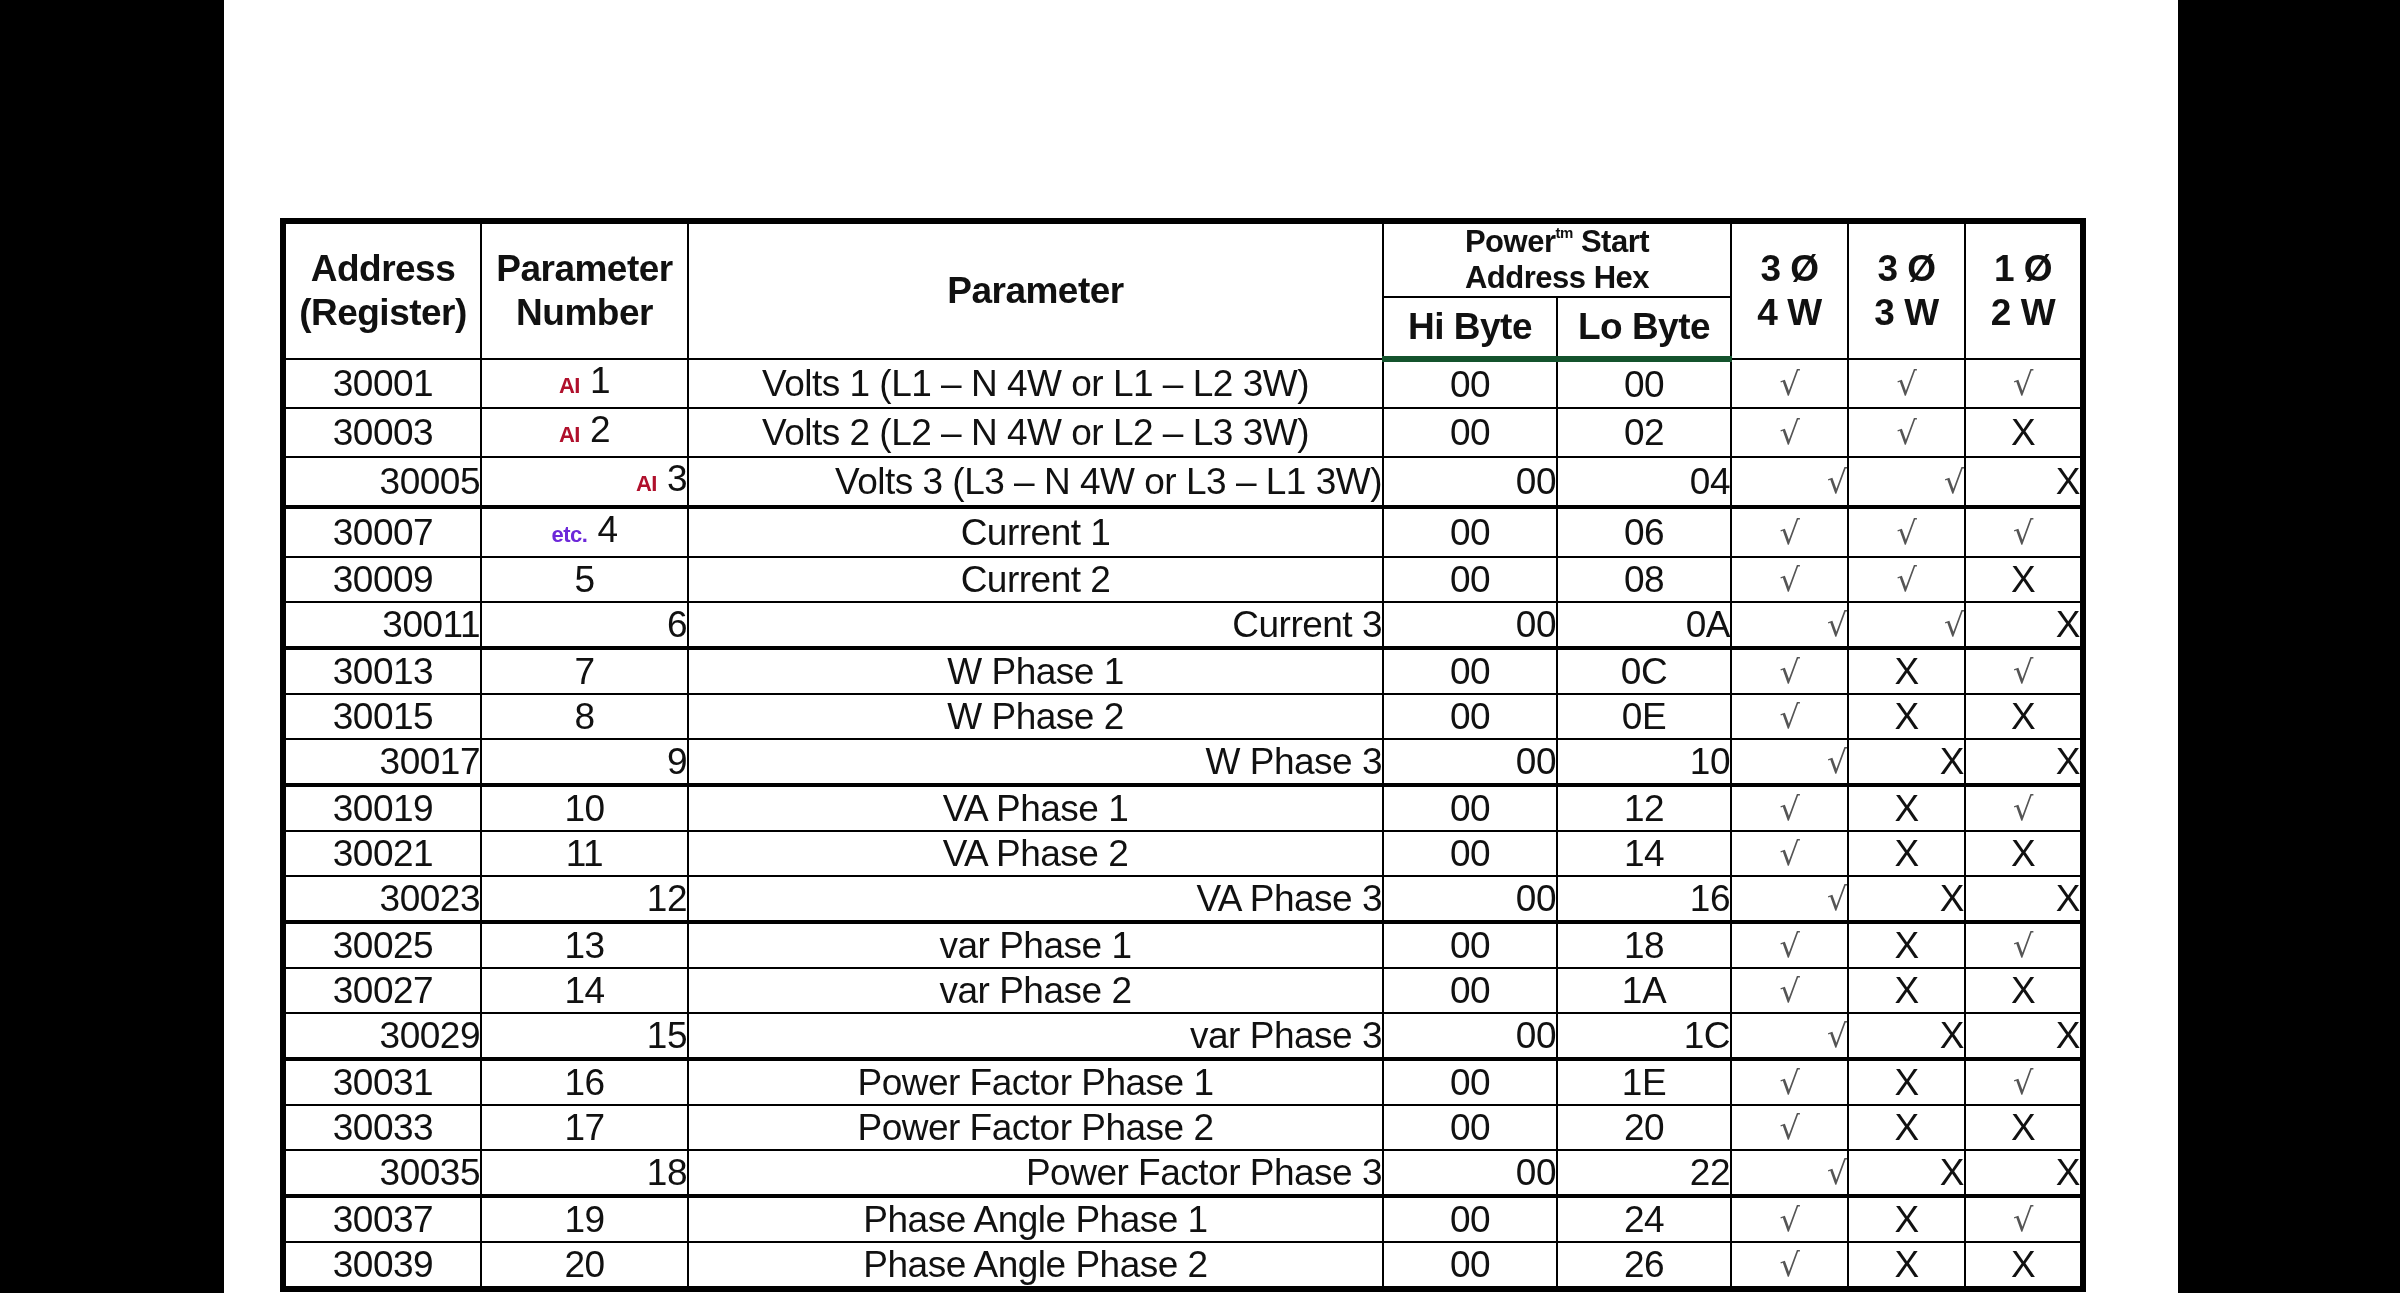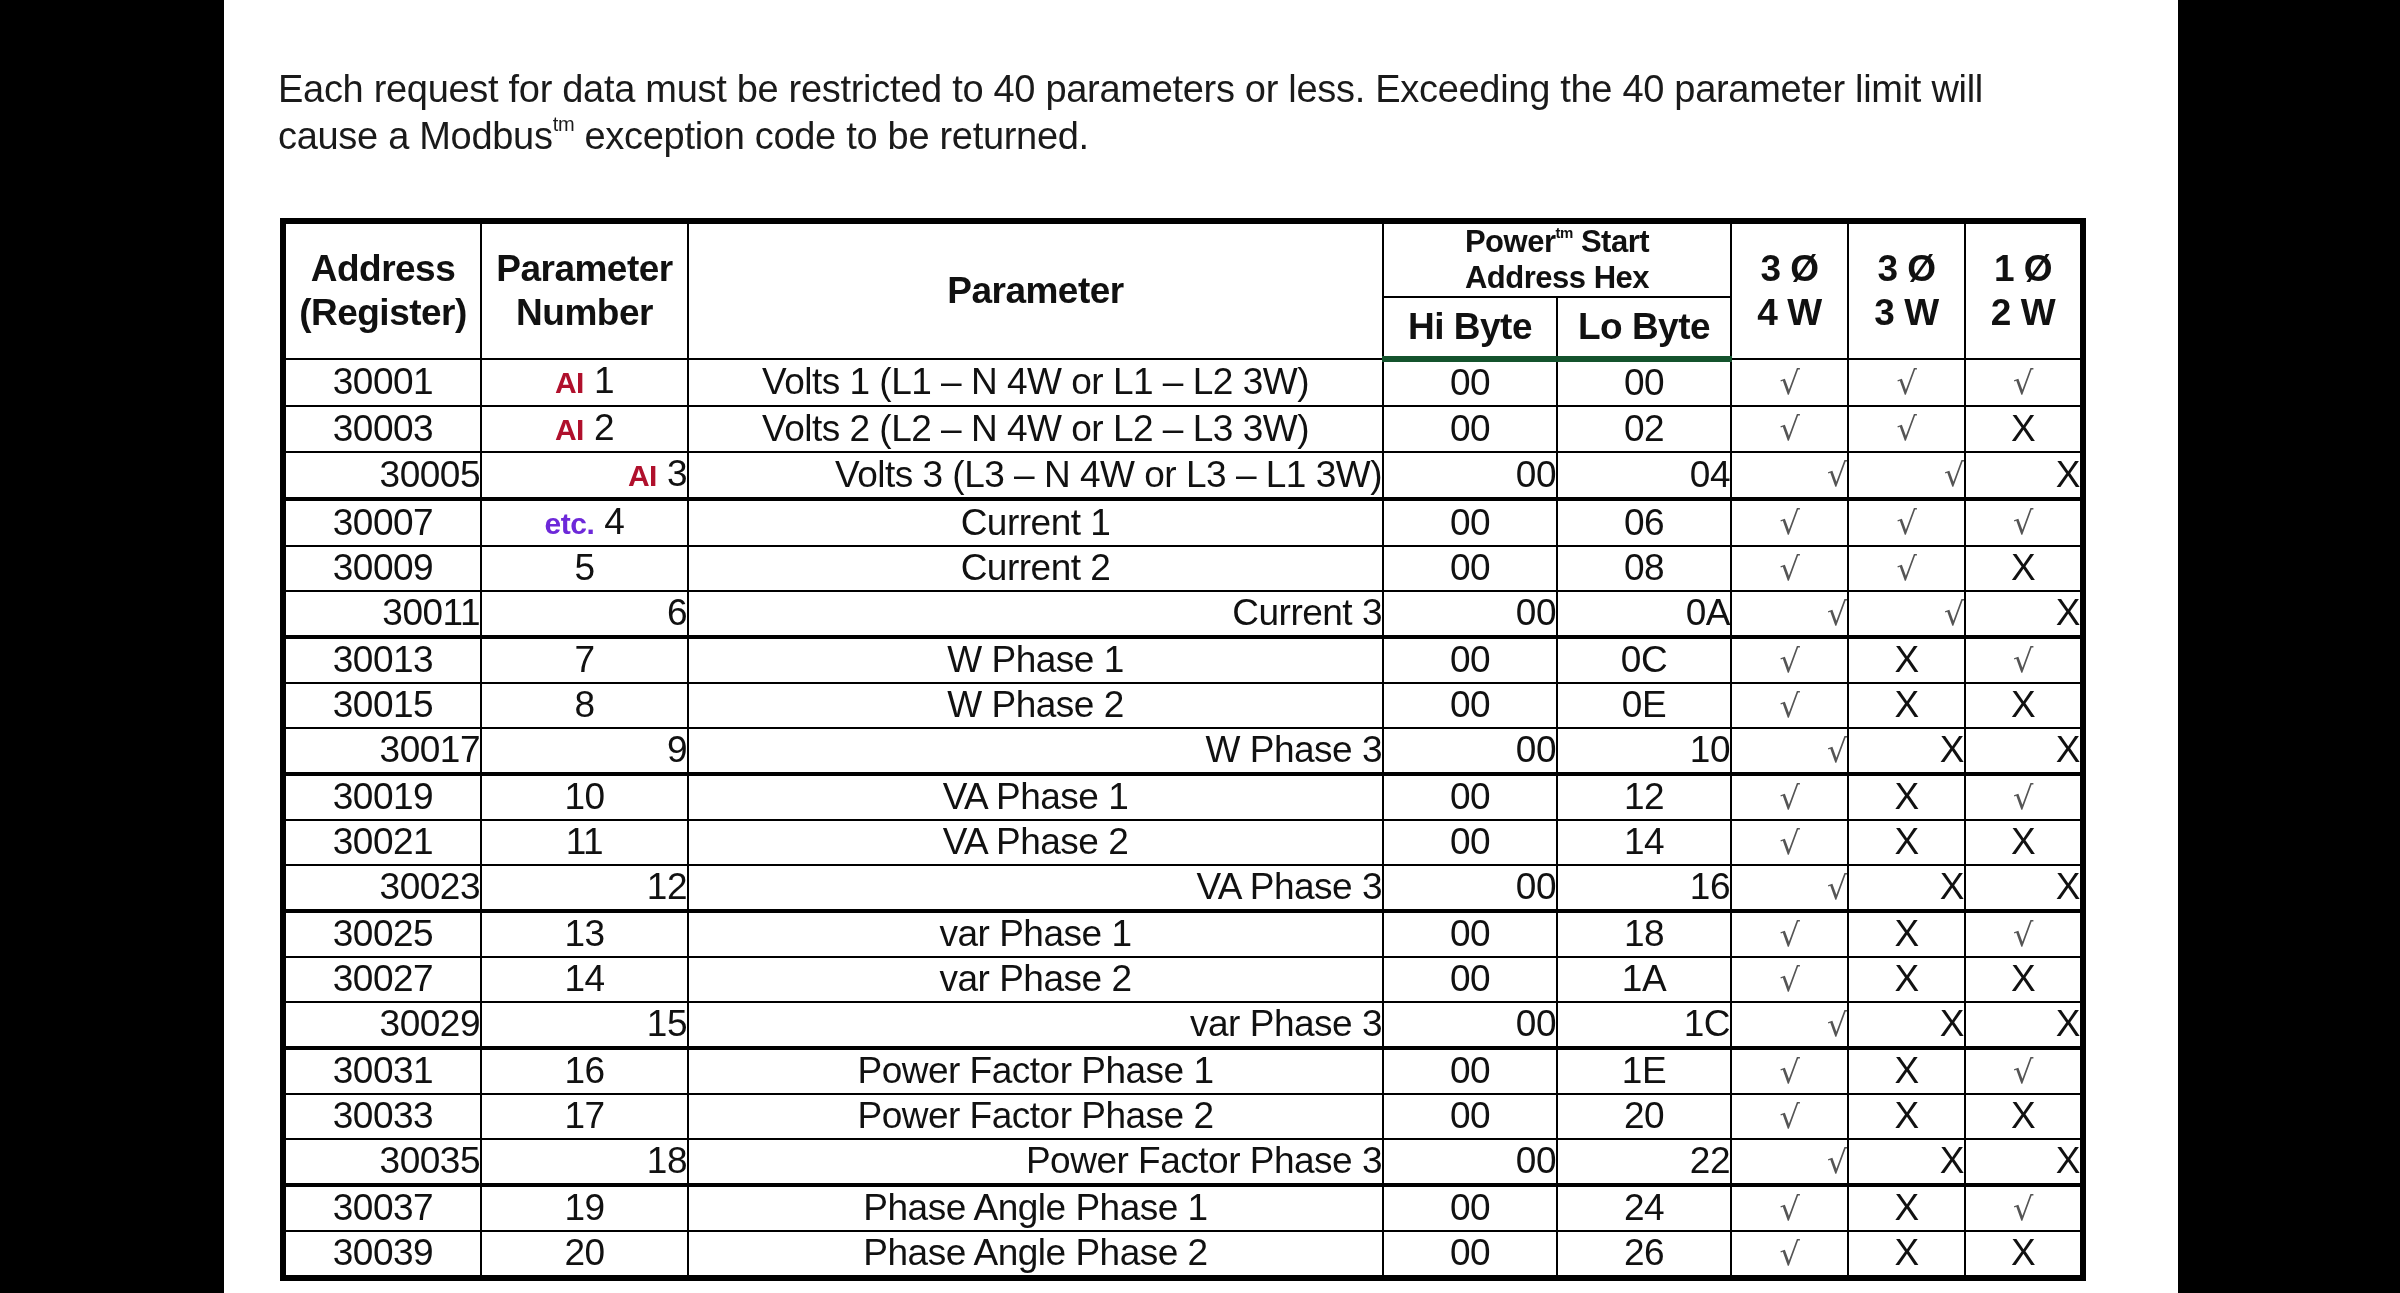--- a/index.html
+++ b/index.html
@@ -49,34 +49,30 @@
   table.reg th.sub { height: 58px; }
   table.reg thead tr:last-child th { border-bottom: 6px solid #14532d; }
   table.reg td {
     font-size: 37px; height: 42.5px; line-height: 42px;
     letter-spacing: -0.5px;
   }
   table.reg tbody tr:nth-child(3n) td { border-bottom-width: 4px; text-align: right; }
   td.param { text-align: left; padding-left: 2px; }
   td.pnum { text-align: center; position: relative; }
   .pnum-tag {
-    color: #b0102c; font-weight: bold; font-size: 30px;
+    color: #b0102c; font-weight: bold; font-size: 22px;
     margin-right: 10px;
   }
   .mark-check { font-family: "DejaVu Serif", serif; font-size: 32px; color: #555; }
   .mark-x { font-size: 37px; color: #111; }
 </style>
 </head>
 <body>
 
 <div class="page">
-  <p class="intro">
-    <span>Each request for data must be restricted to 40 parameters or less. Exceeding the 40 parameter limit will</span><br>
-    <span>cause a Modbus</span><sup>tm</sup><span> exception code to be returned.</span>
-  </p>
 
   <table class="reg">
     <colgroup>
       <col style="width:198px">
       <col style="width:207px">
       <col style="width:695px">
       <col style="width:174px">
       <col style="width:174px">
       <col style="width:117px">
       <col style="width:117px">

